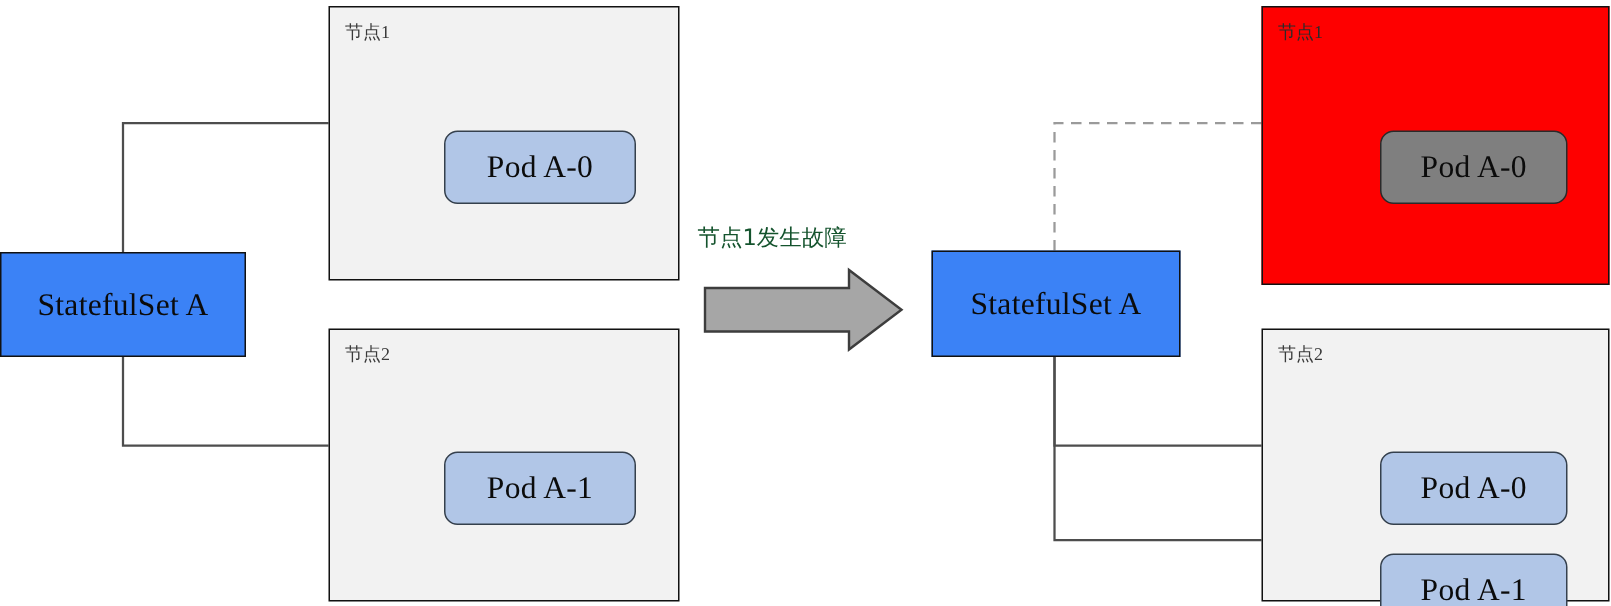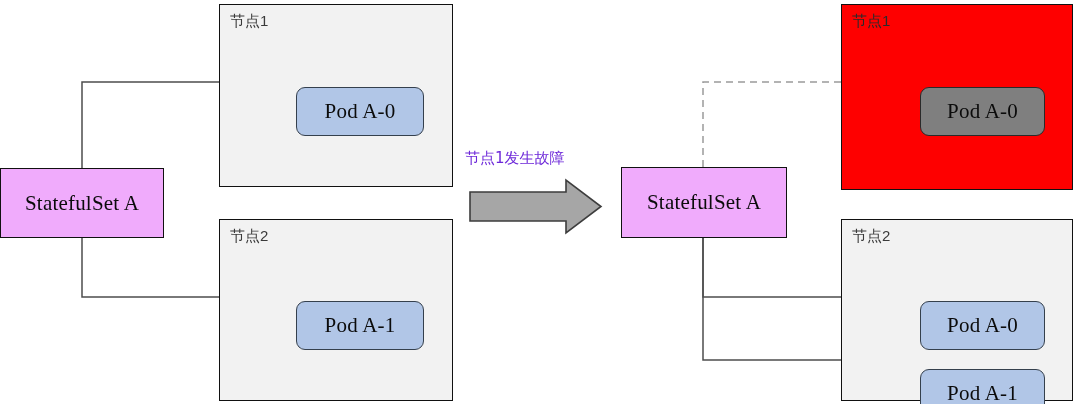--- a/index.html
+++ b/index.html
@@ -36,32 +36,32 @@
     box-sizing: border-box;
   }
   .node-box.failed {
     background: #fe0000;
     border-color: #111111;
   }
   .node-label {
     position: absolute;
     left: 10px;
     top: 6px;
-    font-family: Liberation Sans, sans-serif;
-    font-size: 15px;
+    font-family: Liberation Serif, serif;
+    font-size: 12px;
     color: #3a3a3a;
     line-height: 20px;
     white-space: nowrap;
   }
   .node-box.failed .node-label { color: #2b2b2b; }
 
   
   .statefulset {
     position: absolute;
-    background: #f0abfc;
+    background: #3b82f6;
     border: 1.6px solid #111111;
     box-sizing: border-box;
     display: flex;
     align-items: center;
     justify-content: center;
     font-size: 21px;
     color: #0b0b0b;
     letter-spacing: .2px;
   }
 
@@ -83,21 +83,21 @@
   .pod.dead {
     background: #7f7f7f;
     border-color: #2a2a2a;
   }
 
   
   .transition-caption {
     position: absolute;
     font-family: "DejaVu Sans", "Liberation Sans", sans-serif;
     font-size: 15px;
-    color: #6d28d9;
+    color: #14532d;
     white-space: nowrap;
   }
 </style>
 </head>
 <body>
 
 <div id="diagram">
 
   <svg id="edges" viewBox="0 0 1074 404" width="1074" height="404">
     <defs>

